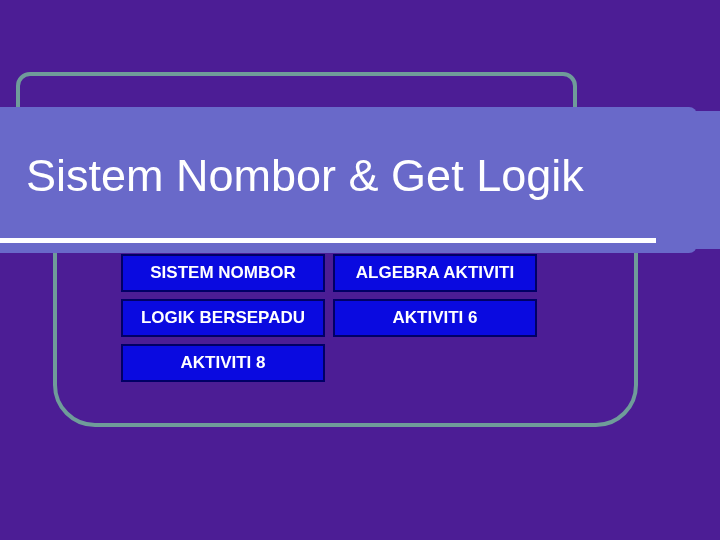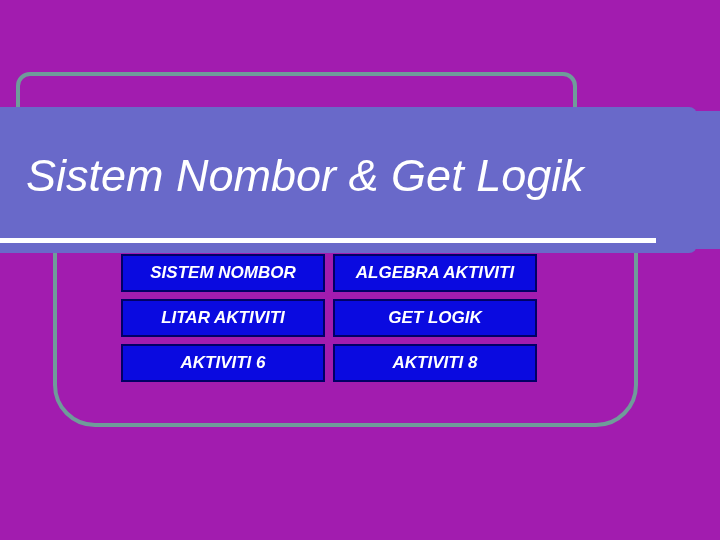--- a/index.html
+++ b/index.html
@@ -5,23 +5,22 @@
   html, body {
     margin: 0;
     padding: 0;
     background: #ffffff;
     font-family: "Liberation Sans", sans-serif;
   }
   .slide {
     position: relative;
     width: 720px;
     height: 540px;
-    background: #a21caf;
+    background: #4c1d95;
     overflow: hidden;
-    font-style: italic;
   }
   
   .frame-back {
     position: absolute;
     left: 16px; top: 72px;
     width: 561px; height: 120px;
     border: 4px solid var(--frame-teal, #6F9C9A);
     border-radius: 14px;
     box-sizing: border-box;
     z-index: 1;
@@ -110,19 +109,18 @@
   <div class="banner-shadow"></div>
   <div class="banner"></div>
 
   <div class="slide-title">Sistem Nombor &amp; Get Logik</div>
 
   <div class="title-underline"></div>
 
   <div class="menu-grid">
     <div class="menu-btn">SISTEM NOMBOR</div>
     <div class="menu-btn">ALGEBRA AKTIVITI</div>
-    <div class="menu-btn">LITAR AKTIVITI</div>
-    <div class="menu-btn">GET LOGIK</div>
+    <div class="menu-btn">LOGIK BERSEPADU</div>
     <div class="menu-btn">AKTIVITI 6</div>
     <div class="menu-btn">AKTIVITI 8</div>
   </div>
 
 </div>
 
 </body></html>

